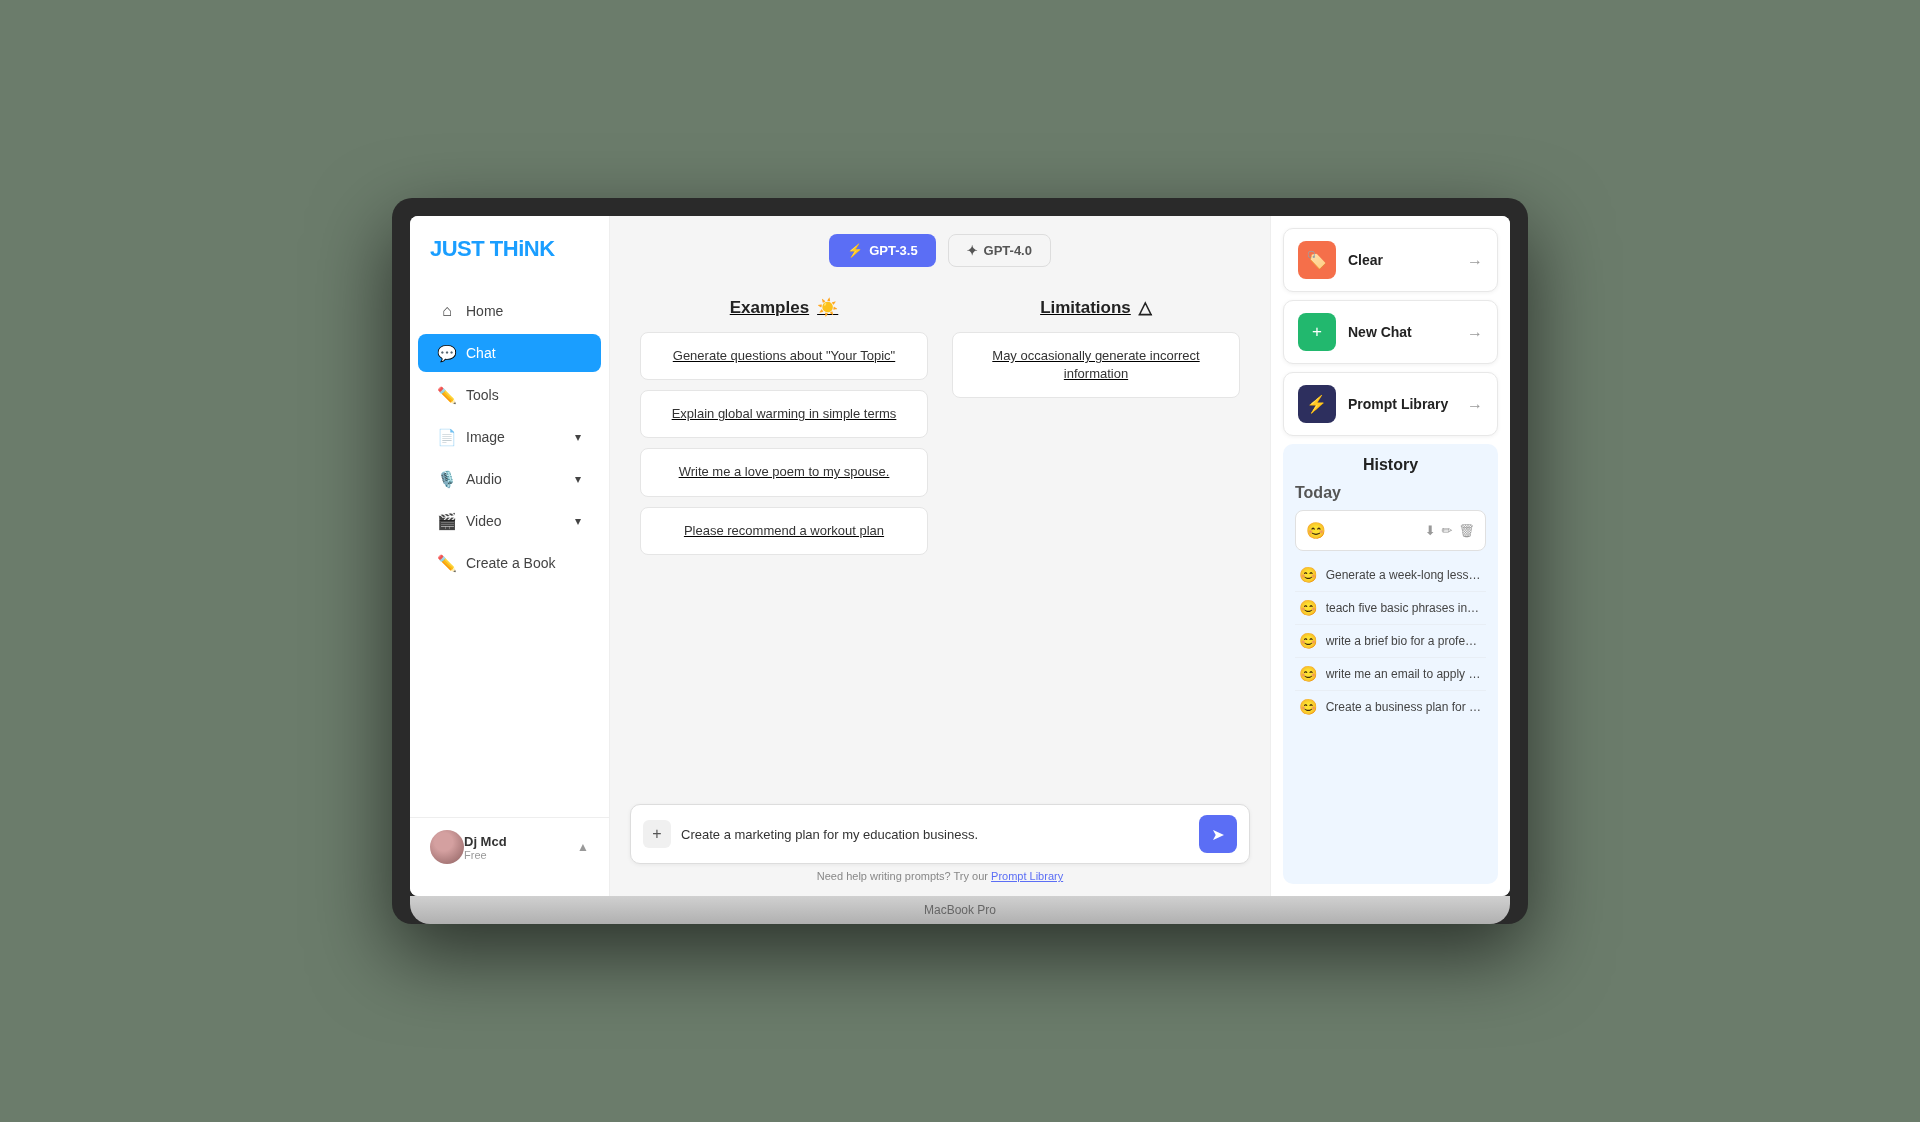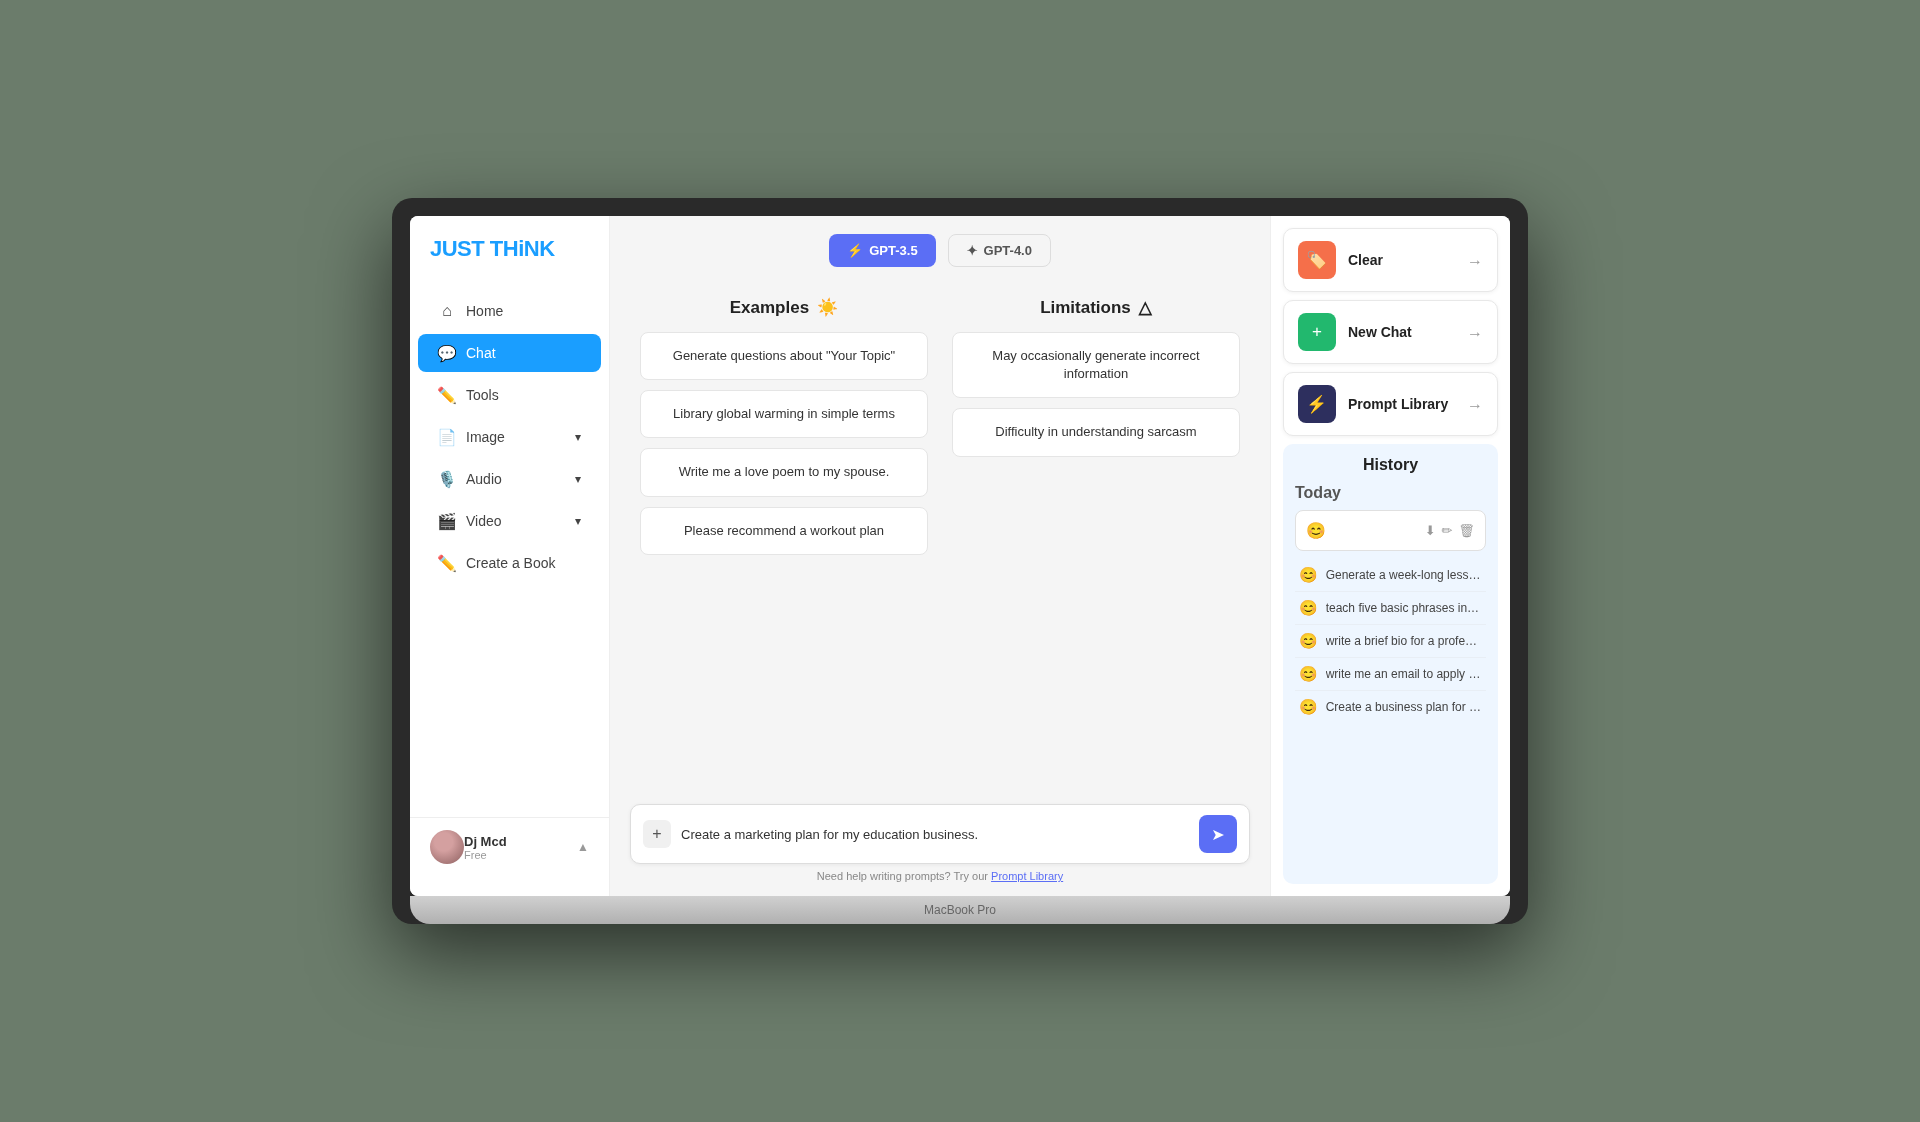--- a/index.html
+++ b/index.html
@@ -141,20 +141,21 @@
     .model-btn.inactive {
       background: transparent;
       color: #555;
       border: 1px solid #ddd;
     }
     .examples-limitations {
       flex: 1;
       display: flex;
       gap: 24px;
       padding: 20px 30px 10px;
+      text-decoration: underline;
     }
     .column {
       flex: 1;
     }
     .column-header {
       font-size: 17px;
       font-weight: 700;
       color: #222;
       margin-bottom: 14px;
       display: flex;
@@ -412,31 +413,30 @@
         </button>
       </div>
 
       <div class="examples-limitations">
         <div class="column">
           <div class="column-header">
             <span>Examples</span>
             <span>☀️</span>
           </div>
           <div class="example-card">Generate questions about "Your Topic"</div>
-          <div class="example-card">Library global warming in simple terms</div>
+          <div class="example-card">Explain global warming in simple terms</div>
           <div class="example-card">Write me a love poem to my spouse.</div>
           <div class="example-card">Please recommend a workout plan</div>
         </div>
         <div class="column">
           <div class="column-header">
             <span>Limitations</span>
             <span>△</span>
           </div>
           <div class="limitation-card">May occasionally generate incorrect information</div>
-          <div class="limitation-card">Difficulty in understanding sarcasm</div>
         </div>
       </div>
 
       <div class="chat-input-area">
         <div class="chat-input-box">
           <div class="attach-btn">+</div>
           <input class="chat-input" type="text" value="Create a marketing plan for my education business." style="">
           <button class="send-btn">
             <span>➤</span>
           </button>

